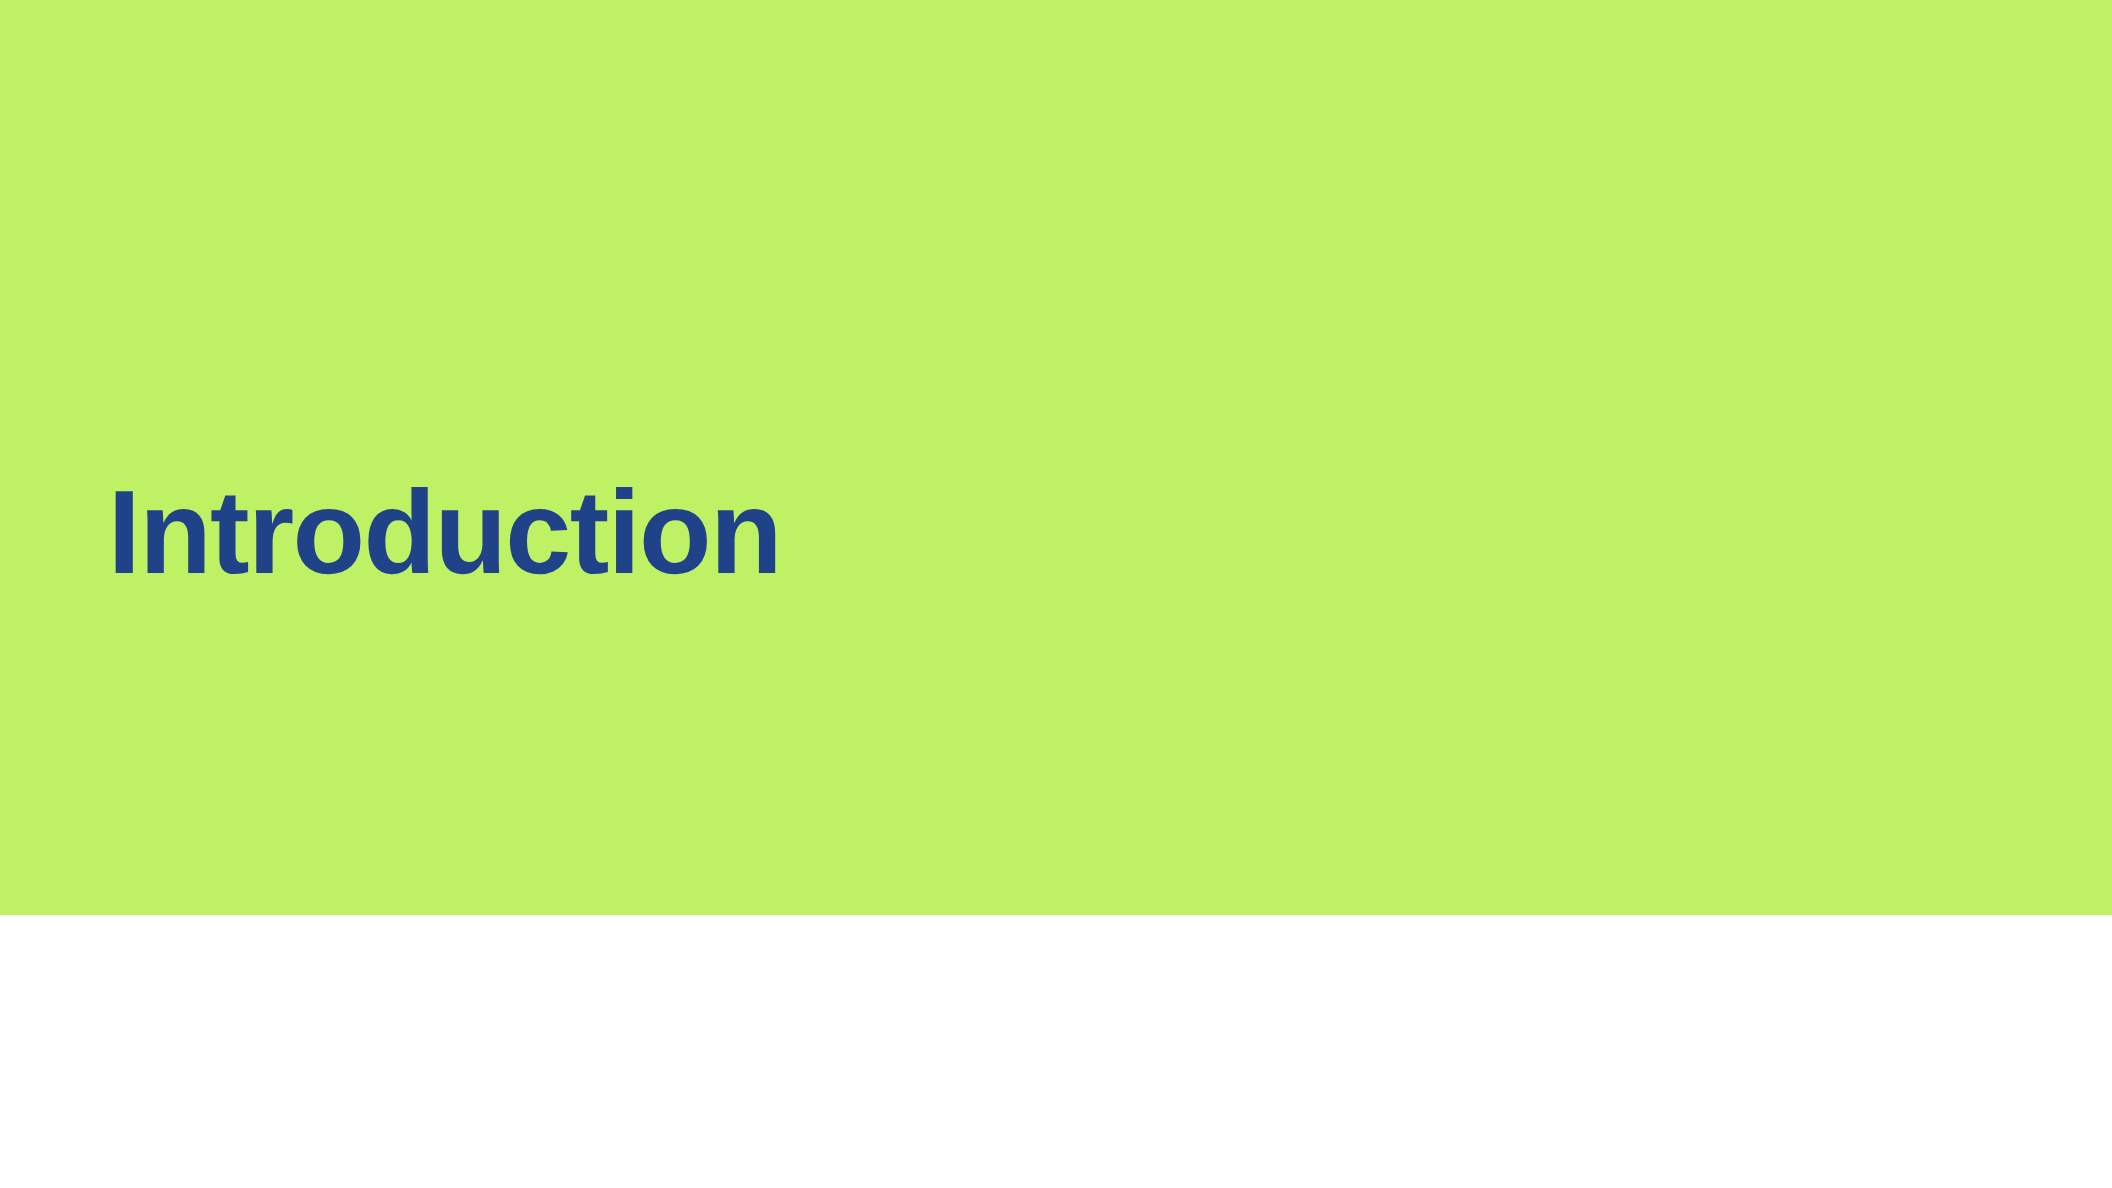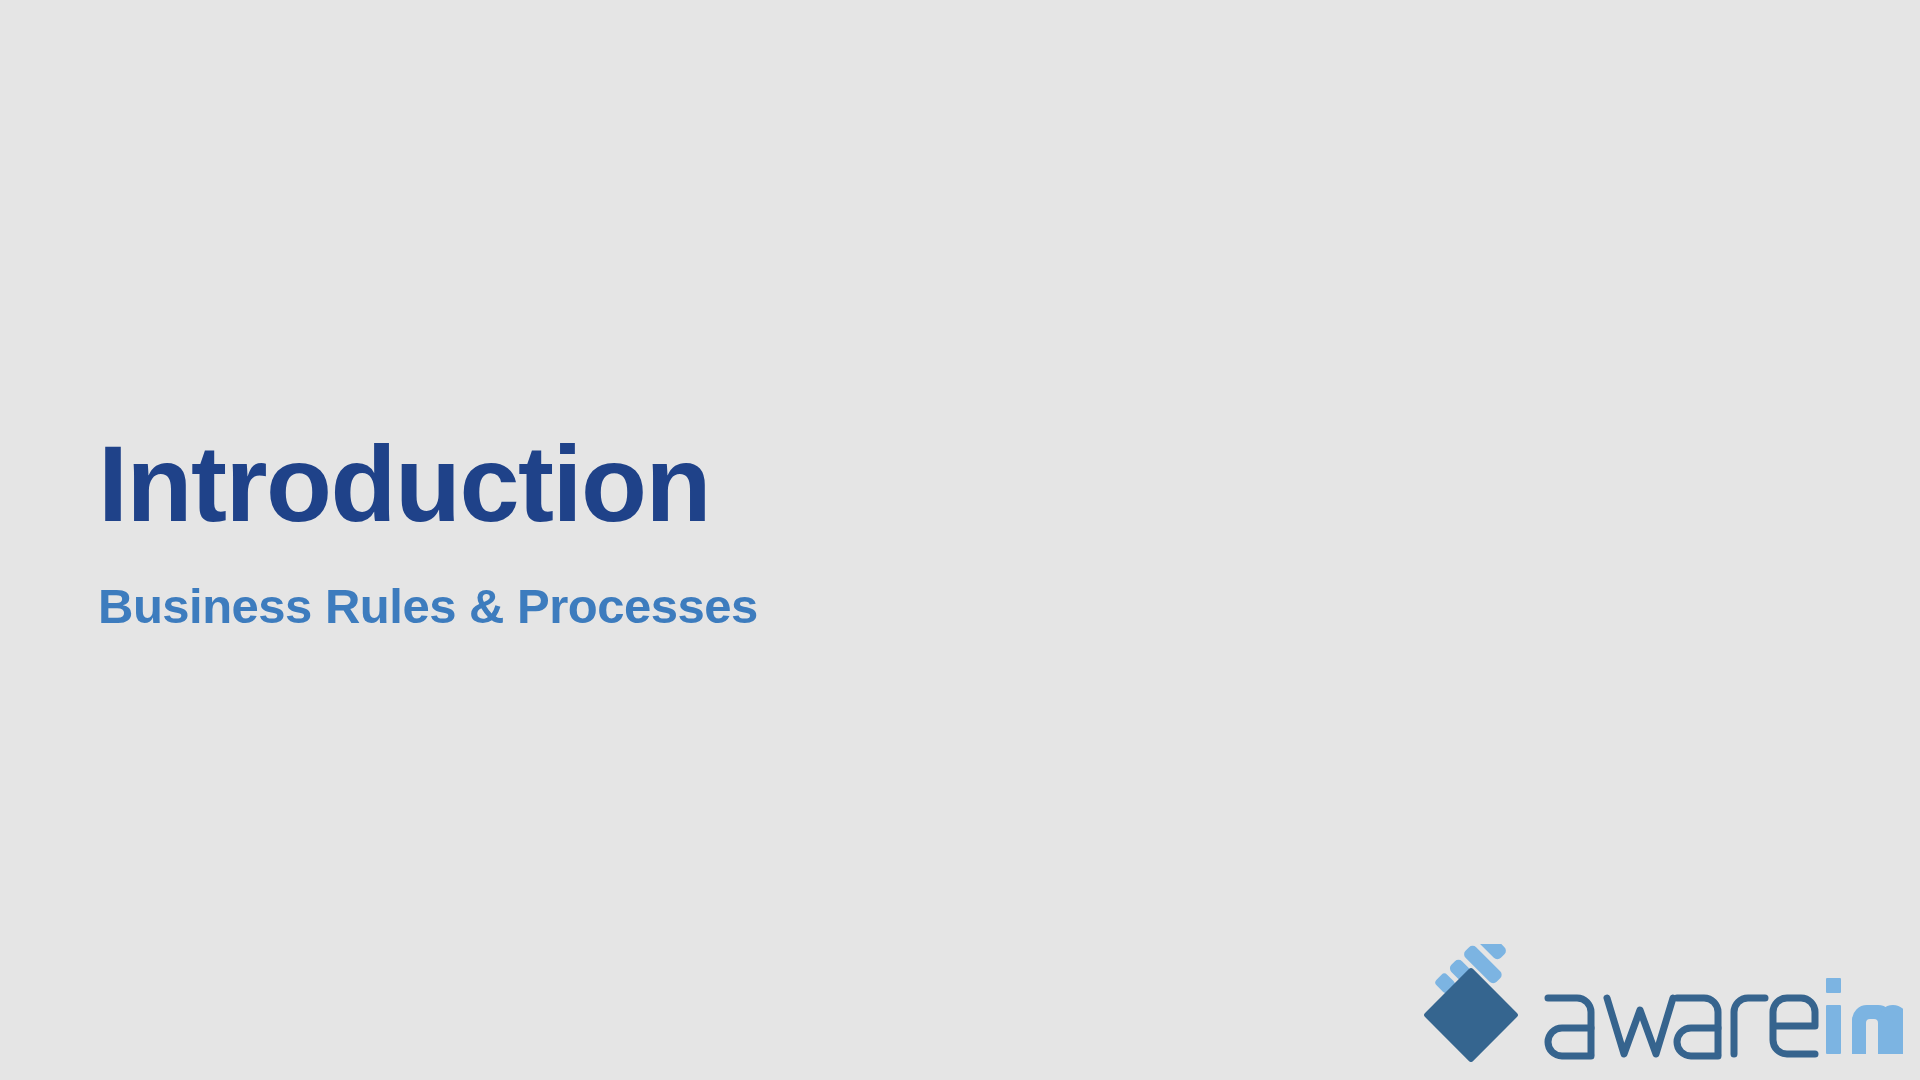--- a/index.html
+++ b/index.html
@@ -6,22 +6,22 @@
     margin: 0;
     padding: 0;
     background: #ffffff;
   }
   body {
     font-family: "Liberation Sans", sans-serif;
   }
   .slide {
     position: relative;
     width: 1920px;
-    height: 1080px;
-    background: #e5e5e5;
+    height: 832px;
+    background: #bef264;
     overflow: hidden;
   }
 
   
   .title-block {
     position: absolute;
     left: 98px;
     top: 430px;
   }
   .slide-title {
@@ -69,21 +69,20 @@
     height: 110px;
   }
 </style>
 </head>
 <body>
 
 <div class="slide">
 
   <div class="title-block">
     <div class="slide-title">Introduction</div>
-    <div class="slide-subtitle">Business Rules &amp; Processes</div>
   </div>
 
   <div class="logo">
 
     <div class="logo-mark">
       <svg width="140" height="118" viewBox="0 0 140 118" xmlns="http://www.w3.org/2000/svg">
 
         <g transform="rotate(-45 70 59)" fill="#7cb4e2">
           <rect x="44" y="4" width="15" height="17" rx="4"></rect>
           <rect x="64" y="4" width="15" height="44" rx="5"></rect>

